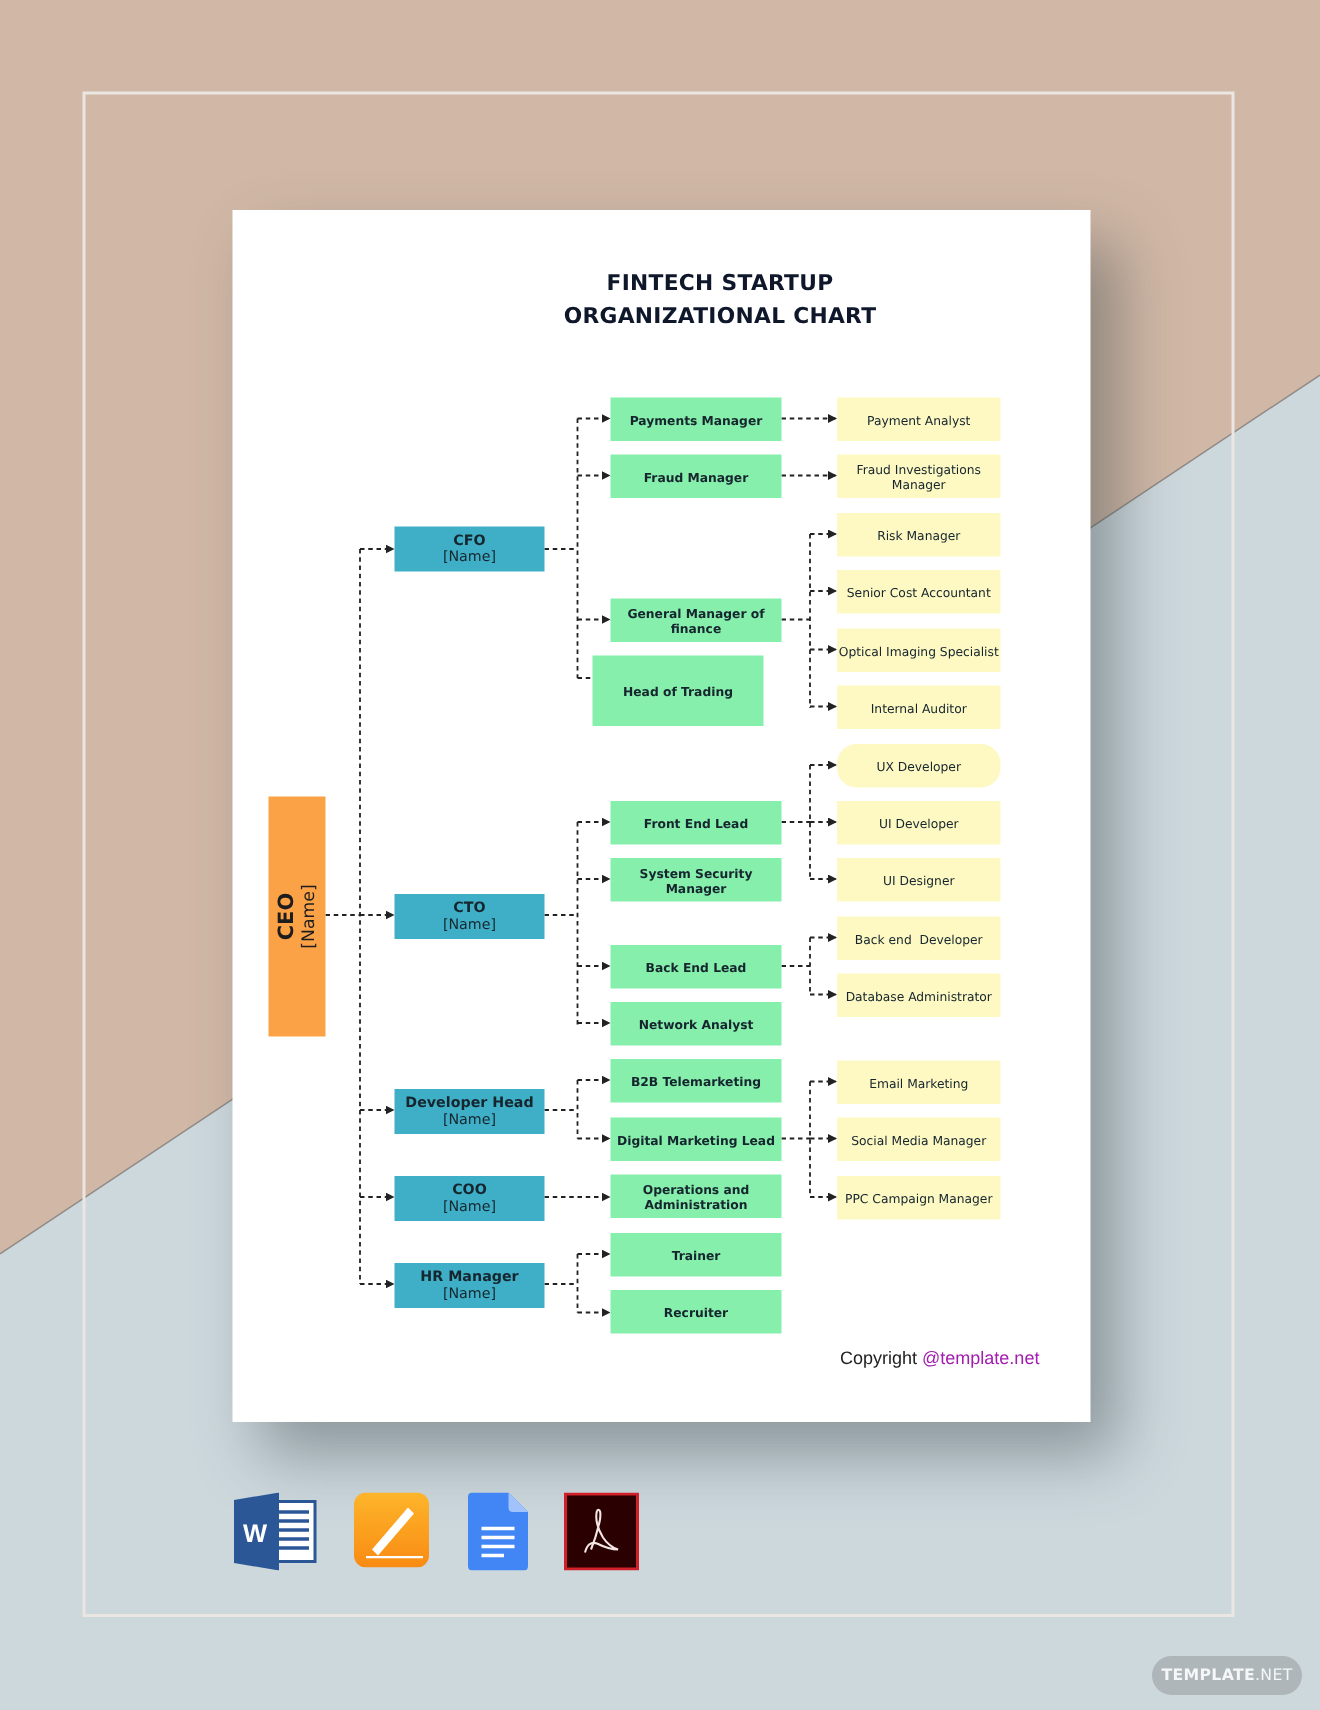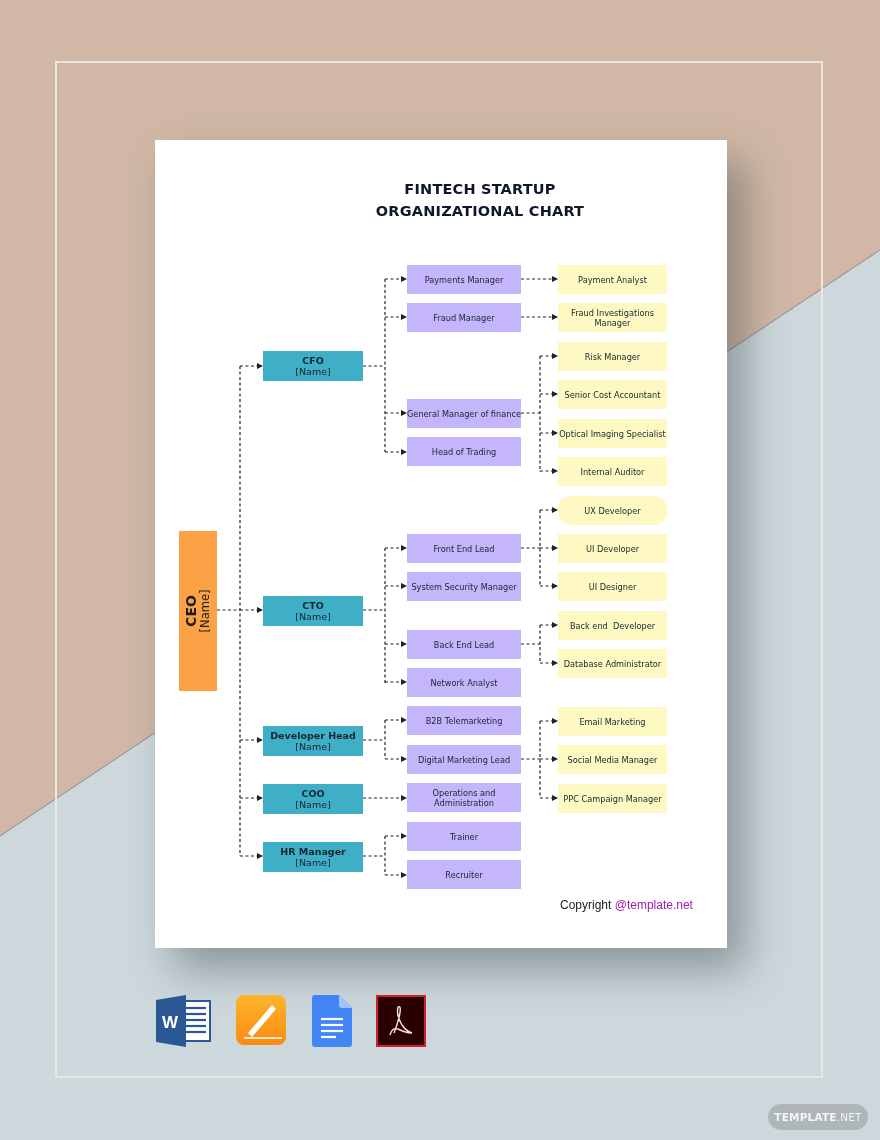--- a/index.html
+++ b/index.html
@@ -4,21 +4,21 @@
 <style>
   html,body{margin:0;padding:0;}
   body{width:880px;height:1140px;position:relative;overflow:hidden;font-family:"Liberation Sans",sans-serif;background:#cdd8dd;}
   .bg{position:absolute;inset:0;}
   .frame{position:absolute;left:55px;top:61px;width:768px;height:1017px;border:2px solid #ece6e2;box-sizing:border-box;}
   .page{position:absolute;left:155px;top:140px;width:572px;height:808px;background:#fff;box-shadow:18px 22px 40px rgba(60,70,75,0.45);}
   .title{position:absolute;left:0;top:38px;width:572px;text-align:center;font-family:"DejaVu Sans",sans-serif;font-weight:bold;font-size:14.5px;line-height:22px;color:#0f172a;letter-spacing:0.2px;margin-left:39px;}
   .box{position:absolute;box-sizing:border-box;display:flex;flex-direction:column;align-items:center;justify-content:center;text-align:center;font-family:"DejaVu Sans",sans-serif;font-size:8.2px;line-height:10px;color:#16262e;}
   .l1{background:#3faec7;font-size:9.5px;line-height:11.5px;}
   .l1 .nm{font-weight:bold;}
-  .l2{background:#c4b5fd;}
+  .l2{background:#86efac;font-weight:bold;}
   .l3{background:#fef9c3;}
   .ceo{position:absolute;left:24px;top:391px;width:38px;height:160px;background:#fba247;}
   .ceo-inner{position:absolute;left:50%;top:50%;transform:translate(-50%,-50%) rotate(-90deg);white-space:nowrap;text-align:center;font-family:"DejaVu Sans",sans-serif;color:#1d1d1d;}
   .ceo-inner .t{display:block;font-weight:bold;font-size:14px;line-height:15px;}
   .ceo-inner .n{display:block;font-size:11.5px;line-height:13px;}
   svg.lines{position:absolute;left:0;top:0;}
   .copyright{position:absolute;left:405px;top:758px;font-size:12px;color:#222;}
   .copyright .lnk{color:#a21caf;}
   .icons{position:absolute;left:156px;top:995px;height:52px;}
   .icon{position:absolute;top:0;}
@@ -138,21 +138,21 @@
 
   <div class="box l2" style="left:252px;top:125px;width:114px;height:29px;">
       <span>Payments Manager</span>
     </div>
   <div class="box l2" style="left:252px;top:163px;width:114px;height:29px;">
       <span>Fraud Manager</span>
     </div>
   <div class="box l2" style="left:252px;top:259px;width:114px;height:29px;">
       <span>General Manager of finance</span>
     </div>
-  <div class="box l2" style="left:252px;top:297px;width:114px;height:29px;">
+  <div class="box l2" style="left:240px;top:297px;width:114px;height:47px;">
       <span>Head of Trading</span>
     </div>
   <div class="box l2" style="left:252px;top:394px;width:114px;height:29px;">
       <span>Front End Lead</span>
     </div>
   <div class="box l2" style="left:252px;top:432px;width:114px;height:29px;">
       <span>System Security Manager</span>
     </div>
   <div class="box l2" style="left:252px;top:490px;width:114px;height:29px;">
       <span>Back End Lead</span>

